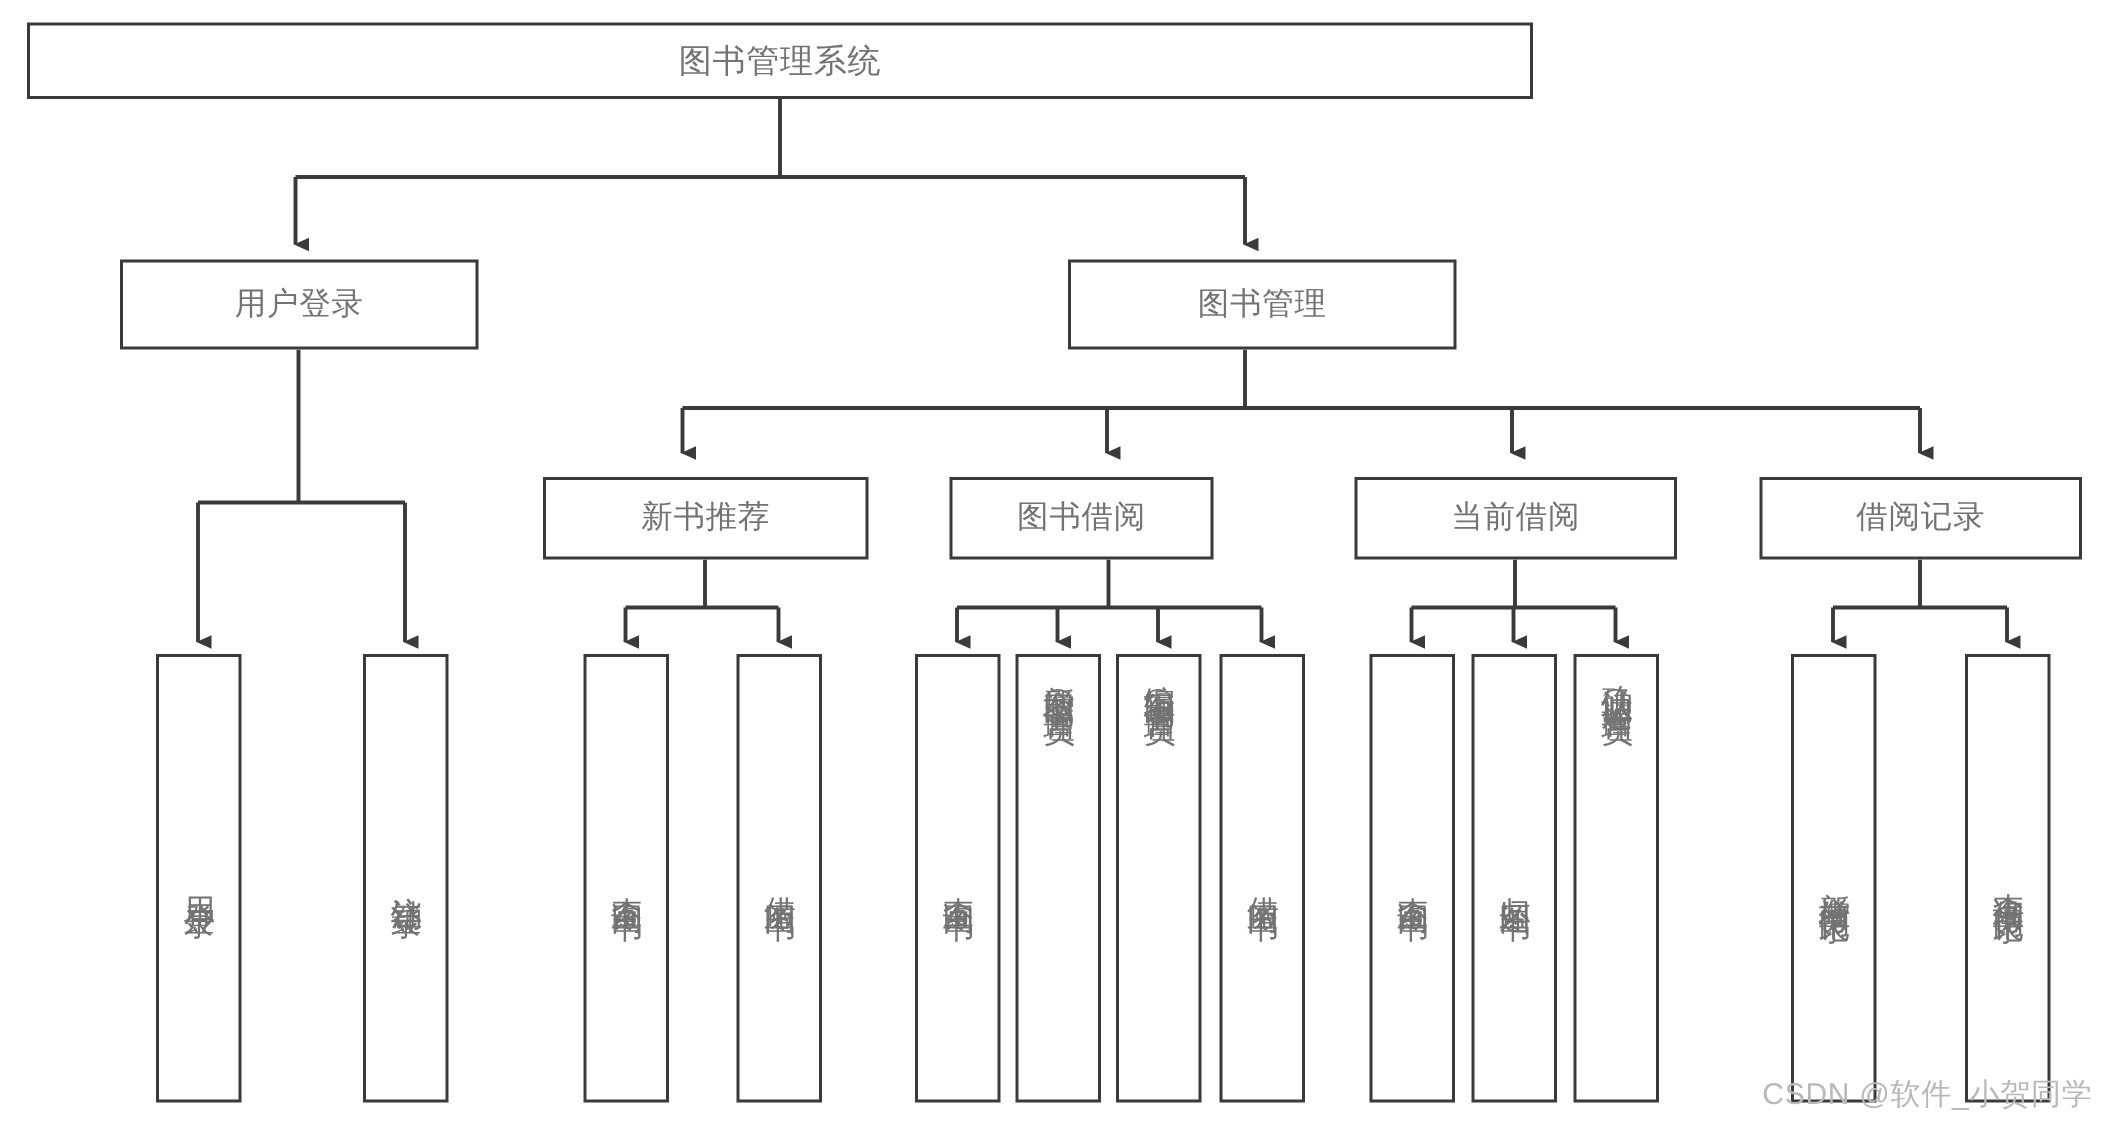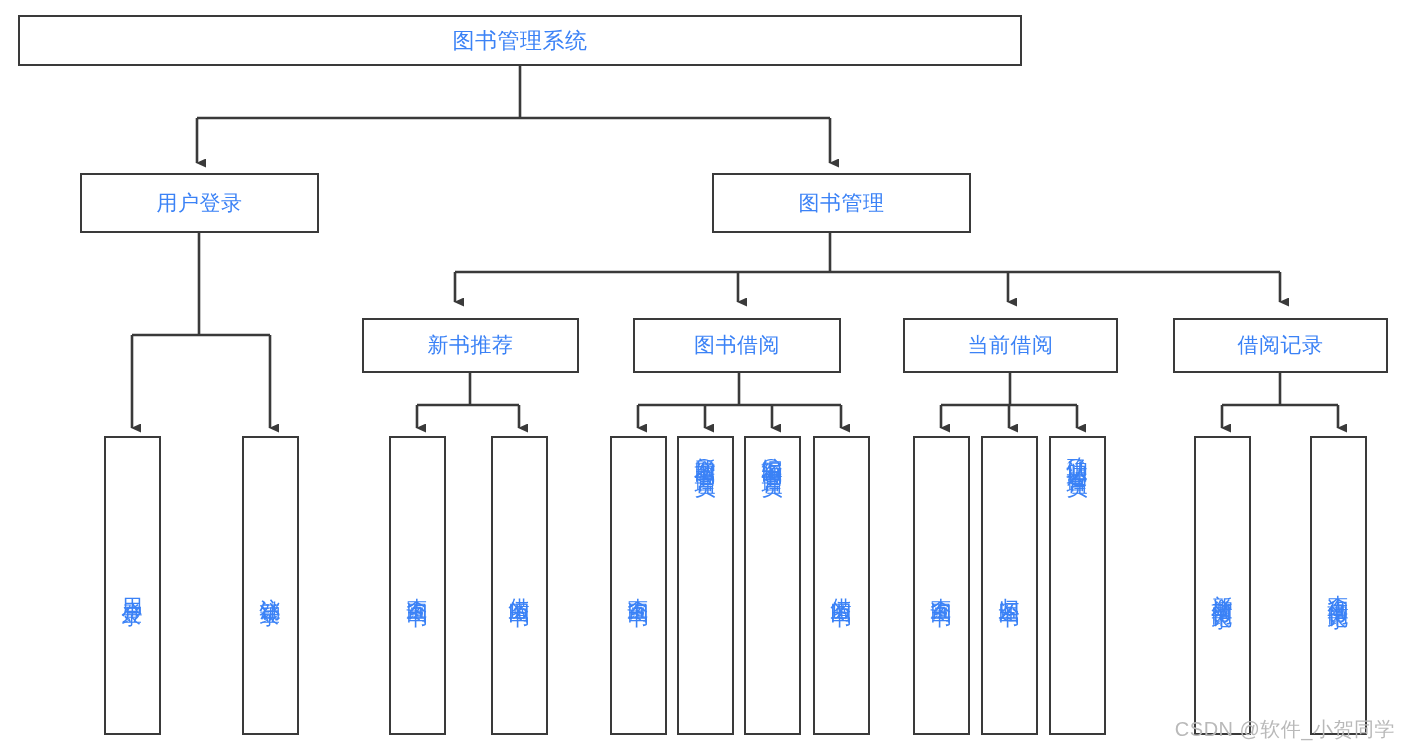--- a/index.html
+++ b/index.html
@@ -34,21 +34,21 @@
     display: flex;
     align-items: center;
     justify-content: center;
     color: #333333;
   }
   .node .label {
     font-size: 21px;
     letter-spacing: 0.5px;
     line-height: 1.15;
     white-space: nowrap;
-    color: #3b82f6;
+    color: #737373;
   }
   .node.root .label { font-size: 22px; }
   .node.leaf {
     align-items: flex-start;
     padding-top: 2px;
   }
   .node.leaf .label {
     writing-mode: vertical-rl;
     text-orientation: upright;
     font-size: 21px;
@@ -132,21 +132,21 @@
   <div class="node" style="left:80px; top:173px; width:239px; height:60px;">
     <span class="label">用户登录</span>
   </div>
   <div class="node" style="left:712px; top:173px; width:259px; height:60px;">
     <span class="label">图书管理</span>
   </div>
 
   <div class="node" style="left:362px; top:318px; width:217px; height:55px;text-align:center;">
     <span class="label">新书推荐</span>
   </div>
-  <div class="node" style="left:633px; top:318px; width:208px; height:55px;">
+  <div class="node" style="left:633px; top:318px; width:176px; height:55px;">
     <span class="label">图书借阅</span>
   </div>
   <div class="node" style="left:903px; top:318px; width:215px; height:55px;">
     <span class="label">当前借阅</span>
   </div>
   <div class="node" style="left:1173px; top:318px; width:215px; height:55px;">
     <span class="label">借阅记录</span>
   </div>
 
   <div class="node leaf center-v" style="left:104px; top:436px; width:57px; height:299px;">

